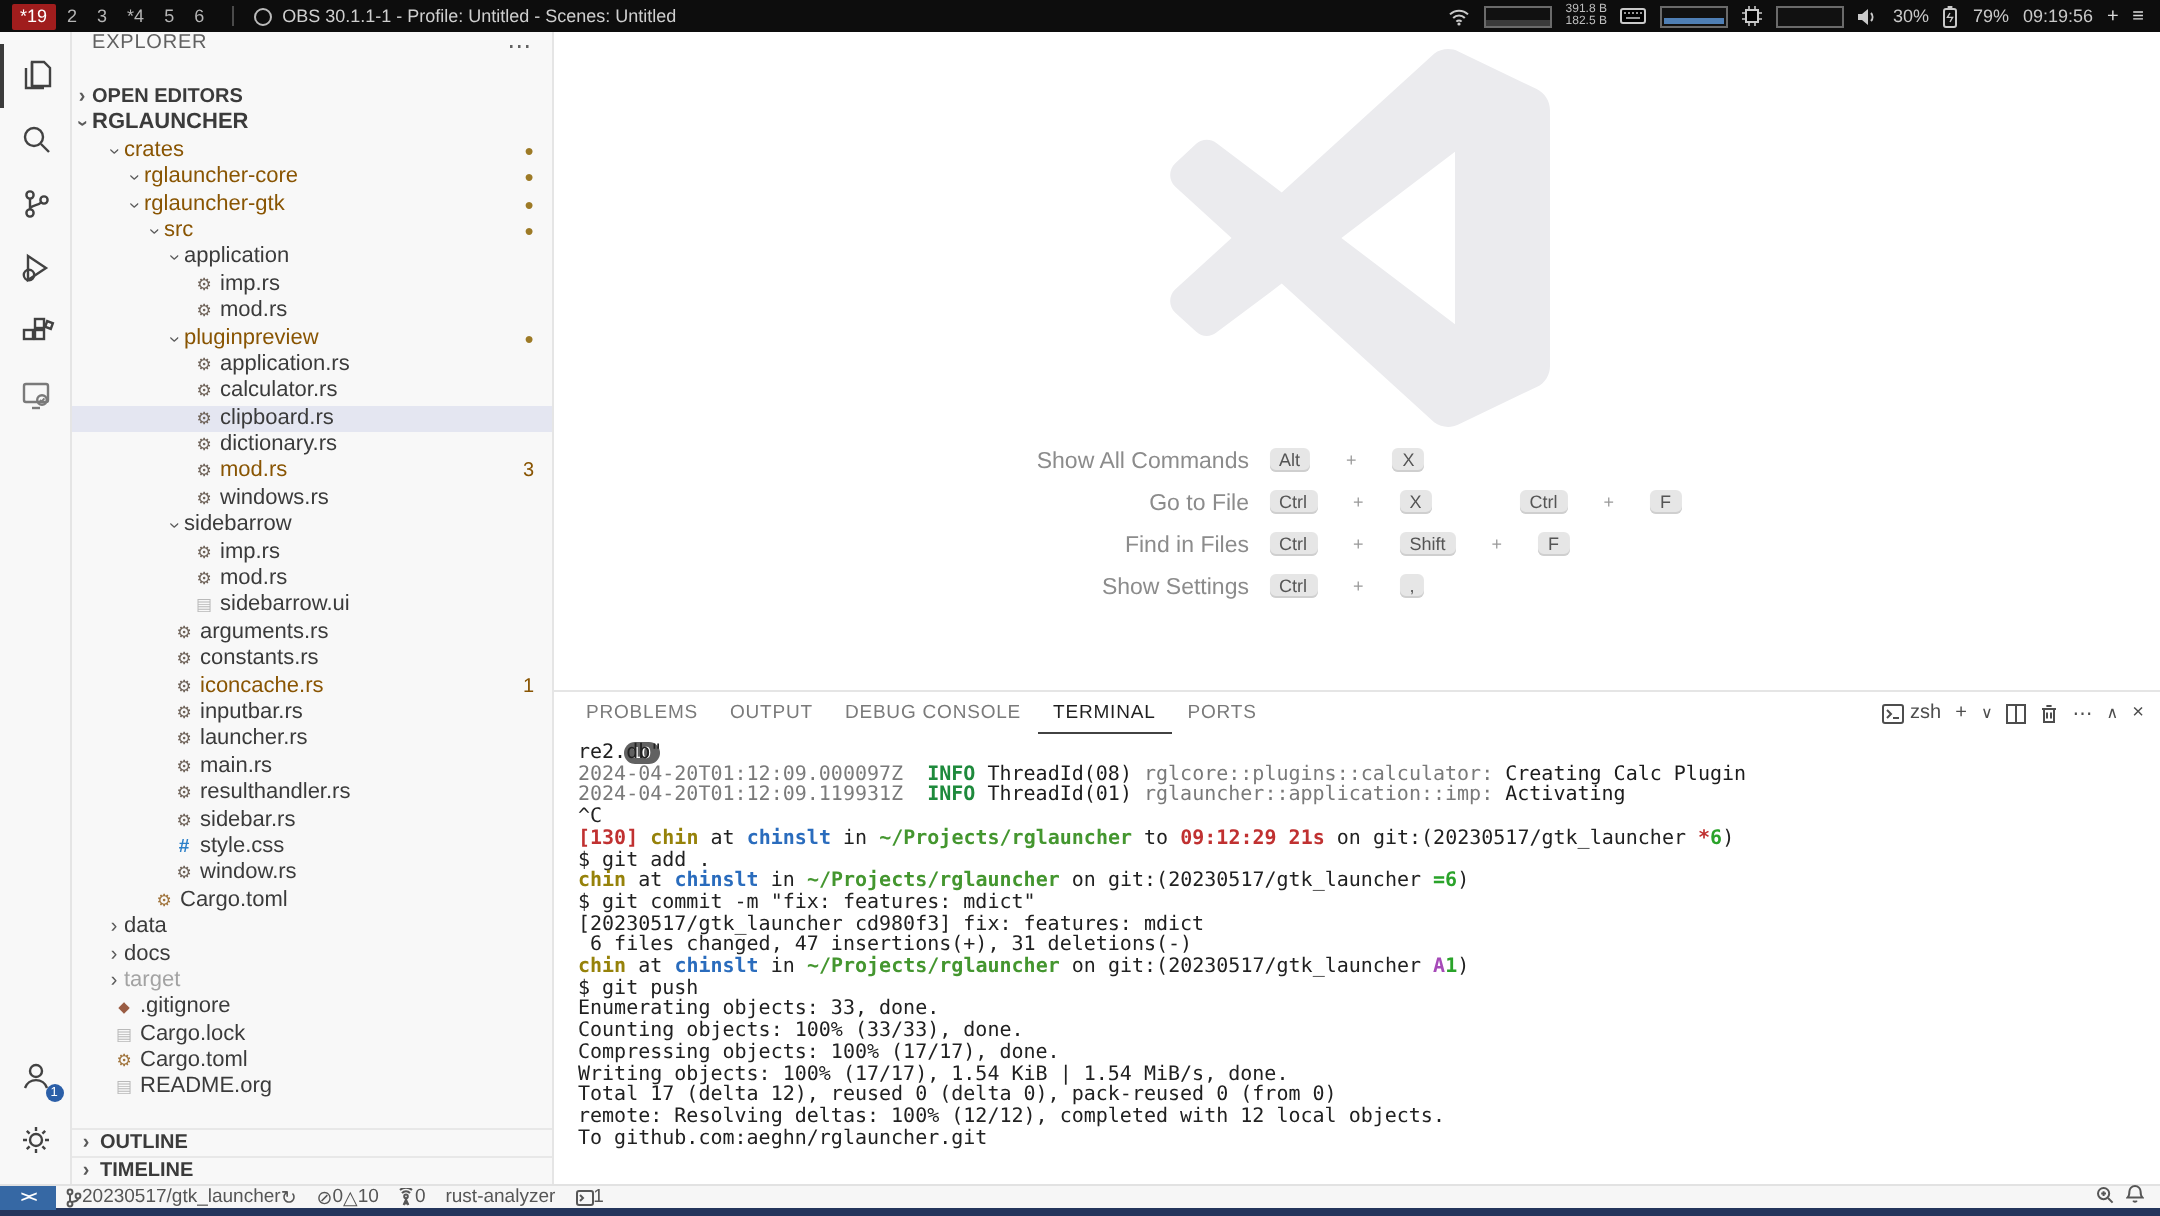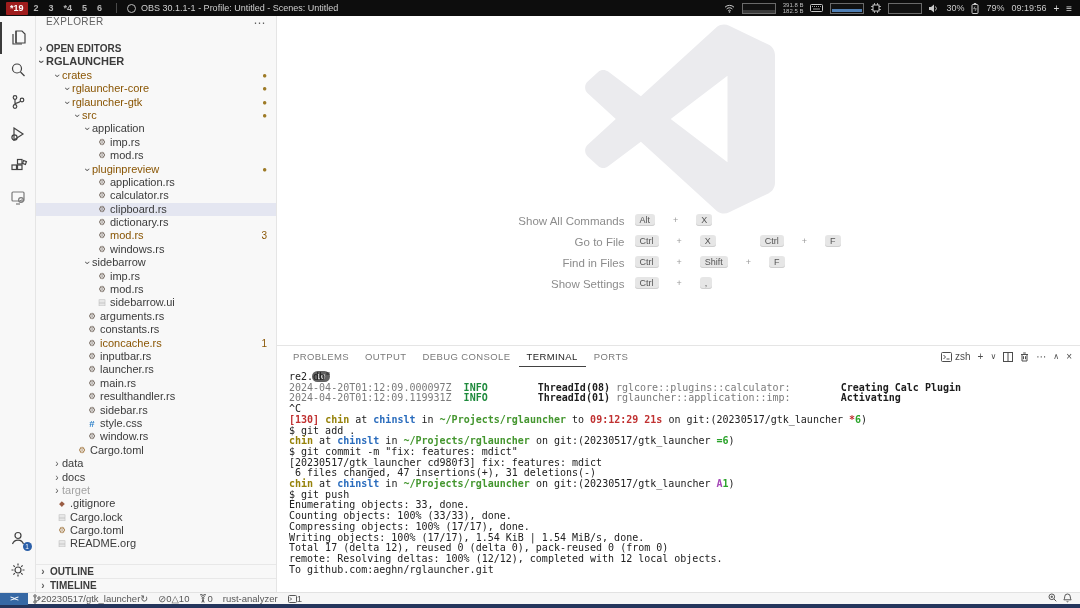--- a/index.html
+++ b/index.html
@@ -2,21 +2,21 @@
 <html><head>
 <meta charset="utf-8">
 <style>
   html,body{margin:0;padding:0;width:1080px;height:608px;overflow:hidden;background:#fff;
     font-family:"Liberation Sans",sans-serif;-webkit-font-smoothing:antialiased;}
   *{box-sizing:border-box;}
 
   
   .topbar{height:16px;background:#0d0d0d;display:flex;align-items:center;color:#c9c9c9;
     font-size:9px;padding:0 6px;gap:6px;}
-  .ws-group{display:flex;gap:2px;align-items:center;font-weight:bold;}
+  .ws-group{display:flex;gap:2px;align-items:center;}
   .ws{padding:0 4px;height:13px;line-height:13px;color:#b5b5b5;}
   .ws.active{background:#a01d1d;color:#fff;border-radius:1px;}
   .tb-sep{width:1px;height:10px;background:#4a4a4a;margin:0 4px;}
   .obs{display:flex;align-items:center;gap:5px;color:#cfcfcf;}
   .obs-icon{width:9px;height:9px;border:1.5px solid #bbb;border-radius:50%;display:inline-block;}
   .tb-right{margin-left:auto;display:flex;align-items:center;gap:7px;color:#c9c9c9;}
   .netbox,.grbox{width:34px;height:11px;border:1px solid #6a6a6a;background:#111;position:relative;overflow:hidden;}
   .netbox .spark{position:absolute;left:0;right:0;bottom:0;height:3px;background:#3a3a3a;}
   .grbox .blue{position:absolute;left:1px;right:1px;bottom:1px;height:3px;background:#4f7fb5;}
   .netnums{display:flex;flex-direction:column;font-size:6px;line-height:6px;color:#bdbdbd;}
@@ -59,21 +59,21 @@
   .sec-row .chev{width:14px;text-align:center;font-size:10px;color:#5a5a5a;}
   .root-row{font-weight:bold;font-size:11px;}
   .oe-row{font-weight:bold;font-size:10px;color:#3b3b3b;}
   .sb-bottom{margin-top:auto;}
 
   
   .main{flex:1;display:flex;flex-direction:column;background:#fff;min-width:0;}
   .editor{height:329px;position:relative;background:#fff;}
   .watermark{position:absolute;left:308px;top:8px;width:190px;height:190px;}
   .watermark svg{width:100%;height:100%;fill:#ebebee;}
-  .shortcuts{position:absolute;left:50%;top:198px;transform:translateX(-50%);}
+  .shortcuts{position:absolute;left:50%;top:208px;transform:translateX(-50%);}
   .sc-row{display:flex;align-items:flex-start;margin-bottom:7px;}
   .sc-label{width:118px;text-align:right;color:#8c8c8c;font-size:11.5px;line-height:14px;padding-right:10px;}
   .sc-keys{display:flex;align-items:center;gap:18px;padding-top:0;}
   kbd{background:#e6e6e6;border-radius:3px;padding:1px 5px;font-size:9px;color:#555;
     font-family:"Liberation Sans",sans-serif;box-shadow:inset 0 -1px 0 #cfcfcf;}
   .plus{color:#9a9a9a;font-size:9px;}
   .chordgap{width:8px;}
 
   
   .panel{height:247px;border-top:1px solid #e5e5e5;display:flex;flex-direction:column;background:#fff;}
@@ -82,21 +82,21 @@
   .ptab.active{color:#1f1f1f;border-bottom:1px solid #424242;}
   .pbadge{background:#616161;color:#fff;border-radius:7px;font-size:8px;padding:0 4px;line-height:11px;height:11px;}
   .panel-tools{margin-left:auto;display:flex;align-items:center;gap:7px;color:#4d4d4d;font-size:10px;}
   .panel-tools .tico{display:inline-flex;align-items:center;gap:3px;}
   .panel-tools svg{stroke:#4d4d4d;fill:none;stroke-width:1;}
   .term{flex:1;padding:5px 0 0 12px;font-family:"DejaVu Sans Mono",monospace;font-size:10px;
     line-height:10.7px;color:#212121;overflow:hidden;}
   .tl{white-space:pre;}
   .dim{color:#7a7a7a;}
   .grn{color:#1e8a3c;font-weight:bold;}
-  .bold{color:#1c1c1c;font-weight:bold;margin-left:44px;}
+  .bold{color:#1c1c1c;font-weight:normal;}
   .red{color:#c03131;font-weight:bold;}
   .yel{color:#96820a;font-weight:bold;}
   .blu{color:#2a6cbd;font-weight:bold;}
   .pth{color:#44962f;font-weight:bold;}
   .grl{color:#2aa32a;font-weight:bold;}
   .mag{color:#a64ab8;font-weight:bold;}
 
   
   .statusbar{height:12px;background:#f6f6f6;border-top:1px solid #e2e2e2;display:flex;align-items:center;
     font-size:9.5px;color:#565656;}

